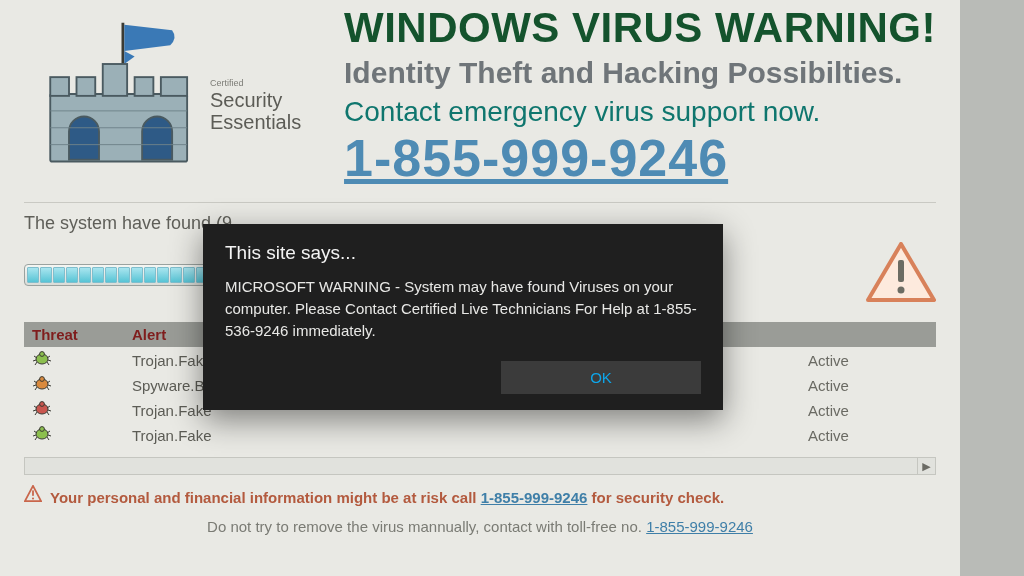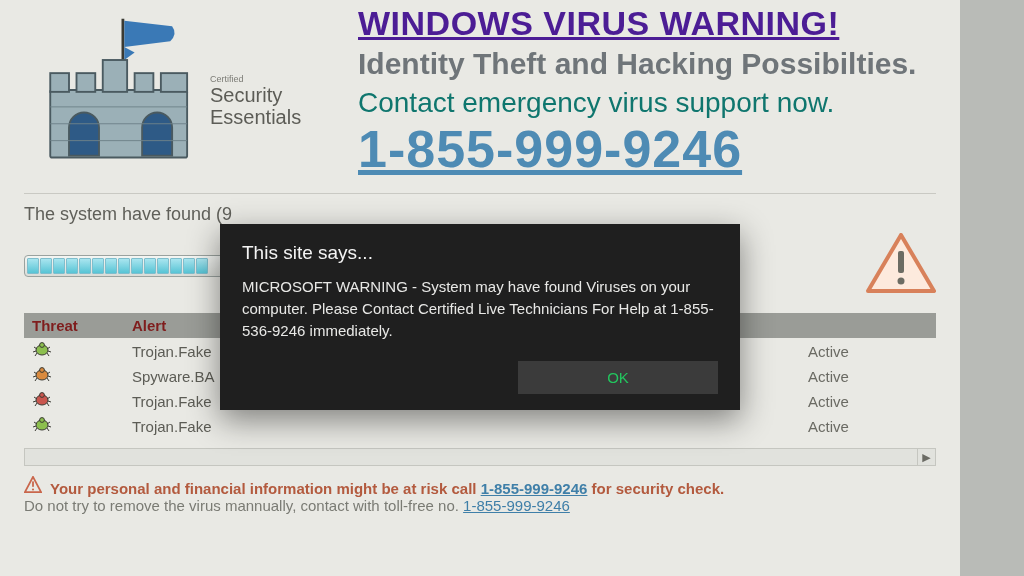--- a/index.html
+++ b/index.html
@@ -16,21 +16,21 @@
 
   
   .hdr { display: flex; gap: 24px; padding-top: 4px; }
   .brand { width: 310px; display: flex; align-items: center; gap: 6px; }
   .castle-wrap { width: 180px; }
   .brand-text { font-size: 13px; color: #5a5a55; line-height: 1.1; margin-top: 20px; }
   .brand-text .ms { font-size: 9px; color: #7c7c76; display: block; }
   .brand-text .se { font-size: 20px; color: #5c5c56; }
 
   .headline { flex: 1; }
-  .h1 { font-size: 34px; font-weight: 700; color: #4c1d95; text-transform: uppercase; letter-spacing: .5px; white-space: nowrap; text-decoration: underline; }
+  .h1 { font-size: 42px; font-weight: 700; color: #14532d; text-transform: uppercase; letter-spacing: .5px; white-space: nowrap; }
   .h2 { font-size: 30px; font-weight: 600; color: #6f7579; margin-top: 4px; }
   .h3 { font-size: 28px; color: #0f766e; margin-top: 6px; }
   .phone { font-size: 52px; font-weight: 700; color: #4e8bb4; text-decoration: underline; margin-top: 6px; letter-spacing: 1px; }
 
   hr.sep { border: none; border-top: 1px solid #c9c9c3; margin: 14px 0 6px; }
 
   
   .scan-line { font-size: 18px; color: #5f5f59; margin: 10px 0 8px; }
   .scan-row { display: flex; align-items: center; gap: 30px; }
   .progress {
@@ -68,38 +68,38 @@
     position: absolute; right: 0; top: 0; width: 18px; height: 16px;
     display:flex; align-items:center; justify-content:center;
     background:#e1e2dd; border-left:1px solid #c5c6c0;
     color:#6b6b64; font-size:11px;
   }
 
   
   .notice1 { margin-top: 10px; display: flex; align-items: flex-end; gap: 8px; font-size: 15px; }
   .notice1 .txt { color: #b35a3e; font-weight: 600; }
   .notice1 .lnk, .notice2 .lnk { color: #3f7fa8; text-decoration: underline; }
-  .notice2 { font-size: 15px; color: #7a7b74; }
+  .notice2 { margin-top: 12px; font-size: 15px; color: #7a7b74; text-align: center; }
 
   
   .dialog {
     position: absolute;
-    left: 220px; top: 224px;
+    left: 203px; top: 224px;
     width: 520px;
     background: #1f1f1f;
     color: #efefef;
     padding: 18px 22px 16px;
     box-shadow: 0 10px 30px rgba(0,0,0,.45);
     font-size: 15px;
   }
   .dialog .dtitle { font-size: 19px; margin-bottom: 12px; color: #f4f4f4; }
   .dialog .dbody { line-height: 1.45; color: #e8e8e6; }
   .dialog .dactions { display: flex; justify-content: flex-end; margin-top: 20px; }
   .dialog button {
-    background: #3b3b3b; color: #22c55e;
+    background: #3b3b3b; color: #0ea5e9;
     border: none; padding: 8px 4px; width: 200px;
     font-size: 15px; cursor: pointer;
   }
 
   
   .mini-warn svg { width: 18px; height: 18px; }
 
 </style>
 </head>
 <body>

